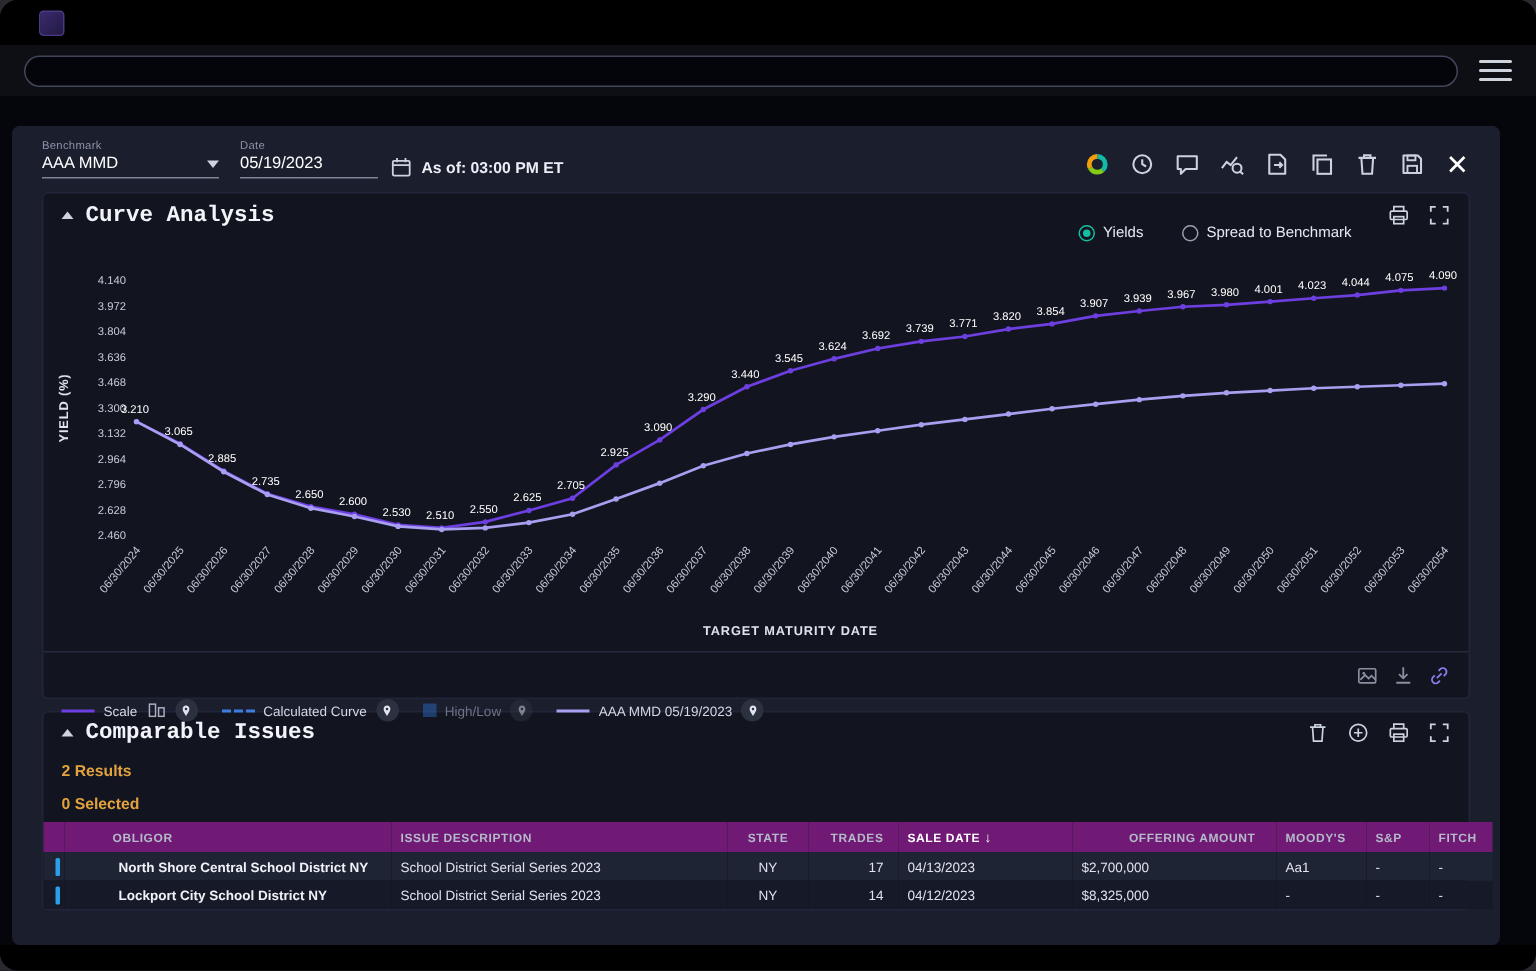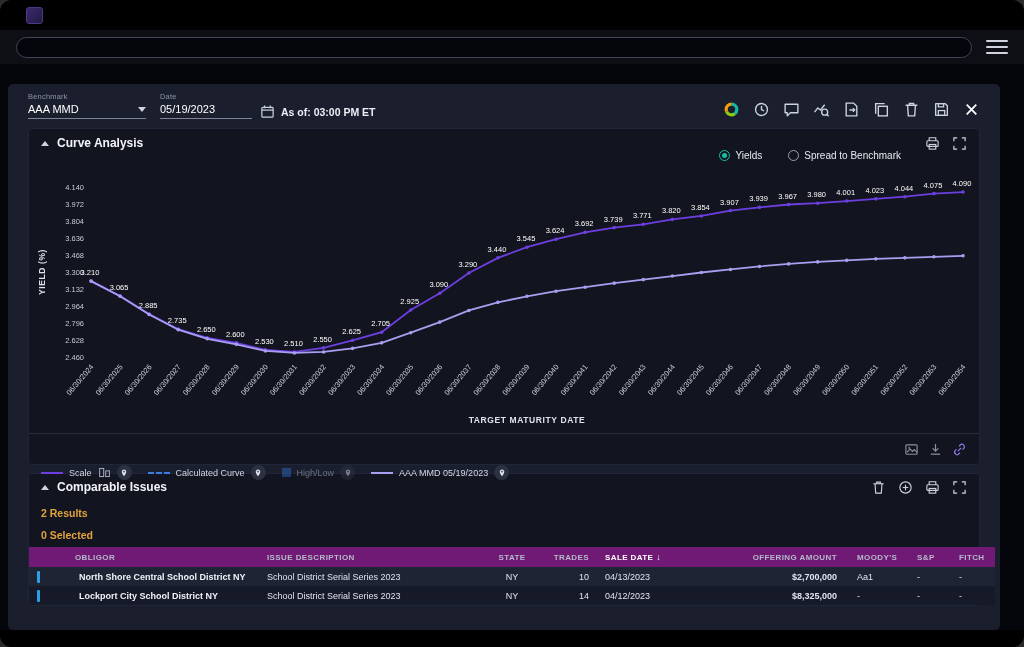--- a/index.html
+++ b/index.html
@@ -27,21 +27,21 @@
   .asof{display:flex;align-items:center;gap:5px;font-size:10.5px;font-weight:bold;color:#eceef6;margin-top:12px;}
   .spacer{flex:1;}
   .tool-icons{display:flex;align-items:center;gap:13px;margin-top:9px;}
   .icon{width:17px;height:17px;color:#cdd2e0;display:inline-flex;cursor:pointer;}
   .icon.sm{width:15px;height:15px;}
   .icon svg{width:100%;height:100%;}
   .icon.white{color:#fff;}
   
   .panel{margin:0 20px 8px;background:#12151f;border-radius:4px;border:1px solid #20253a;}
   .phead{display:flex;align-items:center;height:28px;padding:0 12px;gap:8px;}
-  .ptitle{font-size:12px;font-weight:bold;color:#f2f4fa;}
+  .ptitle{font-size:15px;font-weight:bold;color:#f2f4fa;font-family:Liberation Mono, monospace;}
   .tri-up{width:0;height:0;border-left:4px solid transparent;border-right:4px solid transparent;border-bottom:5px solid #cfd3de;cursor:pointer;}
   .radio{display:flex;align-items:center;gap:5px;font-size:10px;color:#e6e9f2;margin-left:18px;cursor:pointer;margin-top:24px;}
   .rdot{width:11px;height:11px;border-radius:50%;border:1.5px solid #9aa0b2;position:relative;}
   .radio.sel .rdot{border-color:#16bfa4;}
   .radio.sel .rdot::after{content:"";position:absolute;inset:2px;border-radius:50%;background:#16bfa4;}
   .hicons{display:flex;align-items:center;gap:12px;margin-left:16px;}
   
   .chartwrap{padding:0 4px;}
   svg text{font-family:"Liberation Sans","DejaVu Sans",sans-serif;}
   .ytick,.xtick{font-size:7.5px;fill:#c6cad8;}
@@ -70,21 +70,21 @@
   th.th-trades{text-align:right;padding-right:10px;}
   th.th-offering{text-align:right;padding-right:14px;}
   th.th-obligor{padding-left:32px;}
   tbody tr{height:19px;cursor:pointer;}
   tbody tr:nth-child(odd){background:#1f2434;}
   tbody tr:nth-child(even){background:#151928;}
   td{padding:0 6px;color:#dfe3ee;white-space:nowrap;overflow:hidden;}
   td.c-obligor{padding-left:36px;font-weight:bold;color:#f0f2f8;}
   td.c-state{text-align:center;}
   td.c-trades{text-align:right;padding-right:10px;}
-  td.c-offering{text-align:right;padding-right:14px;font-weight:bold;}
+  td.c-offering{padding-right:14px;font-weight:normal;}
   td.c-indicator{padding:0;}
   .indbar{width:3px;height:12px;background:#2d9fe8;margin-left:8px;border-radius:1px;}
   .sorticon{font-size:9px;color:#fff;margin-left:3px;font-weight:bold;}
   
   .bottombar{position:absolute;left:0;right:0;bottom:0;height:17px;background:#000;}
 </style>
 </head>
 <body>
 
 <div class="screen">
@@ -506,21 +506,21 @@
           </tr>
         </thead>
         <tbody id="comp-tbody">
             <tr>
               <td class="c-indicator">
                 <div class="indbar"></div>
               </td>
               <td class="c-obligor">North Shore Central School District NY</td>
               <td class="c-issue">School District Serial Series 2023</td>
               <td class="c-state">NY</td>
-              <td class="c-trades">10</td>
+              <td class="c-trades">17</td>
               <td class="c-sale">04/13/2023</td>
               <td class="c-offering">$2,700,000</td>
               <td class="c-moodys">Aa1</td>
               <td class="c-sp">-</td>
               <td class="c-fitch">-</td>
             </tr>
             <tr>
               <td class="c-indicator">
                 <div class="indbar"></div>
               </td>

